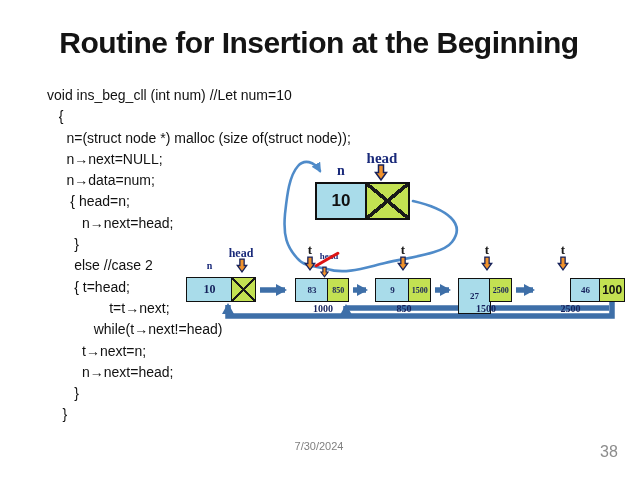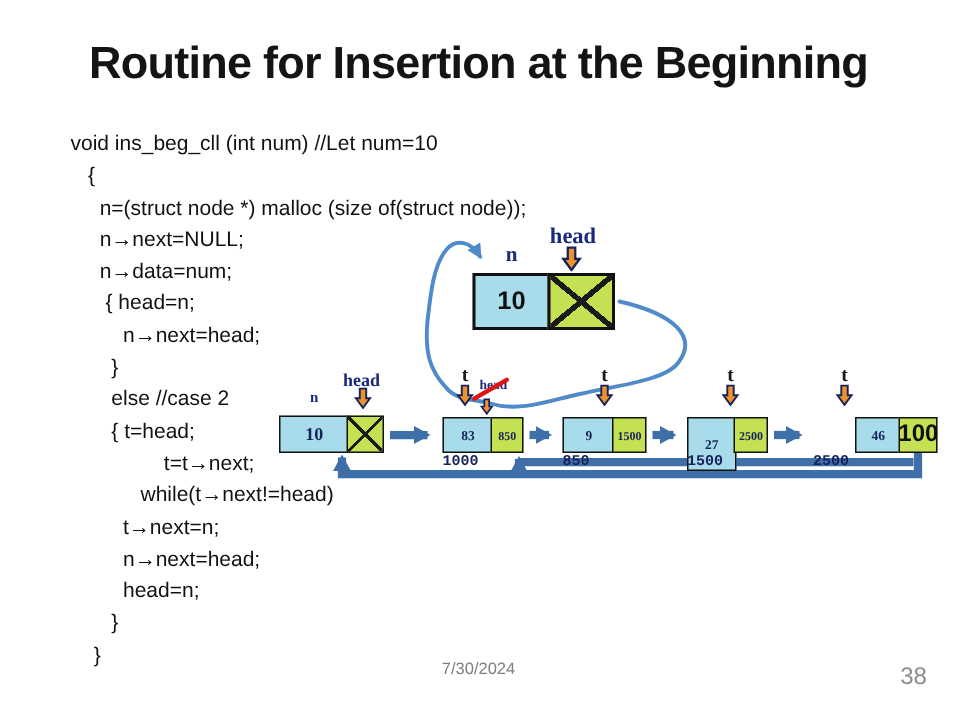--- a/index.html
+++ b/index.html
@@ -31,22 +31,22 @@
     background-color:#c3e152;
   }
   .big .cell { border-width:2.2px; }
 
   .lbl {
     position:absolute; text-align:center;
     font-family:"Liberation Serif", serif; font-weight:bold; color:#1a2a7a;
   }
   .lbl.black { color:#1a1a1a; }
   .addr {
-    position:absolute; text-align:left; font-size:10px;
-    font-family:Liberation Mono, monospace; font-weight:bold; color:#16225c;
+    position:absolute; text-align:center; font-size:10px;
+    font-family:Liberation Serif, serif; font-weight:bold; color:#16225c;
   }
   .oarrow { position:absolute; }
   .slash {
     position:absolute; width:28px; height:3px; background:#dd1414;
     transform:rotate(-30deg); border-radius:2px;
   }
   .overlay { position:absolute; left:0; top:0; pointer-events:none; }
   .footer-date {
     position:absolute; top:440px; left:0; width:638px; text-align:center;
     font-size:11px; color:#7f7f7f;
@@ -71,21 +71,20 @@
     <div class="cl">     n→data=num;</div>
     <div class="cl">      { head=n;</div>
     <div class="cl">         n→next=head;</div>
     <div class="cl">       }</div>
     <div class="cl">       else //case 2</div>
     <div class="cl">       { t=head;</div>
     <div class="cl">                t=t→next;</div>
     <div class="cl">            while(t→next!=head)</div>
     <div class="cl">         t→next=n;</div>
     <div class="cl">         n→next=head;</div>
-    <div class="cl">         head=n;</div>
     <div class="cl">       }</div>
     <div class="cl">    }</div>
   </div>
 
   <svg class="overlay" width="638" height="478">
     <defs>
       <marker id="mblue" markerUnits="userSpaceOnUse" markerWidth="14" markerHeight="14" refX="9" refY="6" orient="auto">
         <path d="M0,0 L11,6 L0,12 Z" fill="#3e6fa8"></path>
       </marker>
       <marker id="mpen" markerUnits="userSpaceOnUse" markerWidth="12" markerHeight="12" refX="8" refY="5" orient="auto">
@@ -176,20 +175,20 @@
   <div class="addr" style="left:458px; top:303px; width:56px;">1500</div>
 
   <div class="lbl black" style="left:553px; top:242px; width:20px; font-size:13px;">t</div>
   <div class="oarrow" style="left:557px; top:256px;">
     <svg width="12" height="15" viewBox="0 0 14 17">
         <path d="M4.5 1 h5 v7.5 h3 L7 16 L1.5 8.5 h3 Z" fill="#f0922c" stroke="#16225c" stroke-width="1.5"></path>
       </svg>
   </div>
   <div class="lnode" style="left:570px; top:278px;">
     <div class="cell data-cell" style="width:31px; height:24px; font-size:9px;">46</div>
-    <div class="cell next-cell" style="width:26px; height:24px; font-size:16px; color:#111; font-family:'Liberation Sans',sans-serif;">100</div>
+    <div class="cell next-cell" style="width:26px; height:24px; font-size:12px; color:#111; font-family:'Liberation Sans',sans-serif;">100</div>
   </div>
   <div class="addr" style="left:542px; top:303px; width:57px;">2500</div>
 
   <div class="footer-date">7/30/2024</div>
   <div class="page-num">38</div>
 
 </div>
 
 </body></html>

